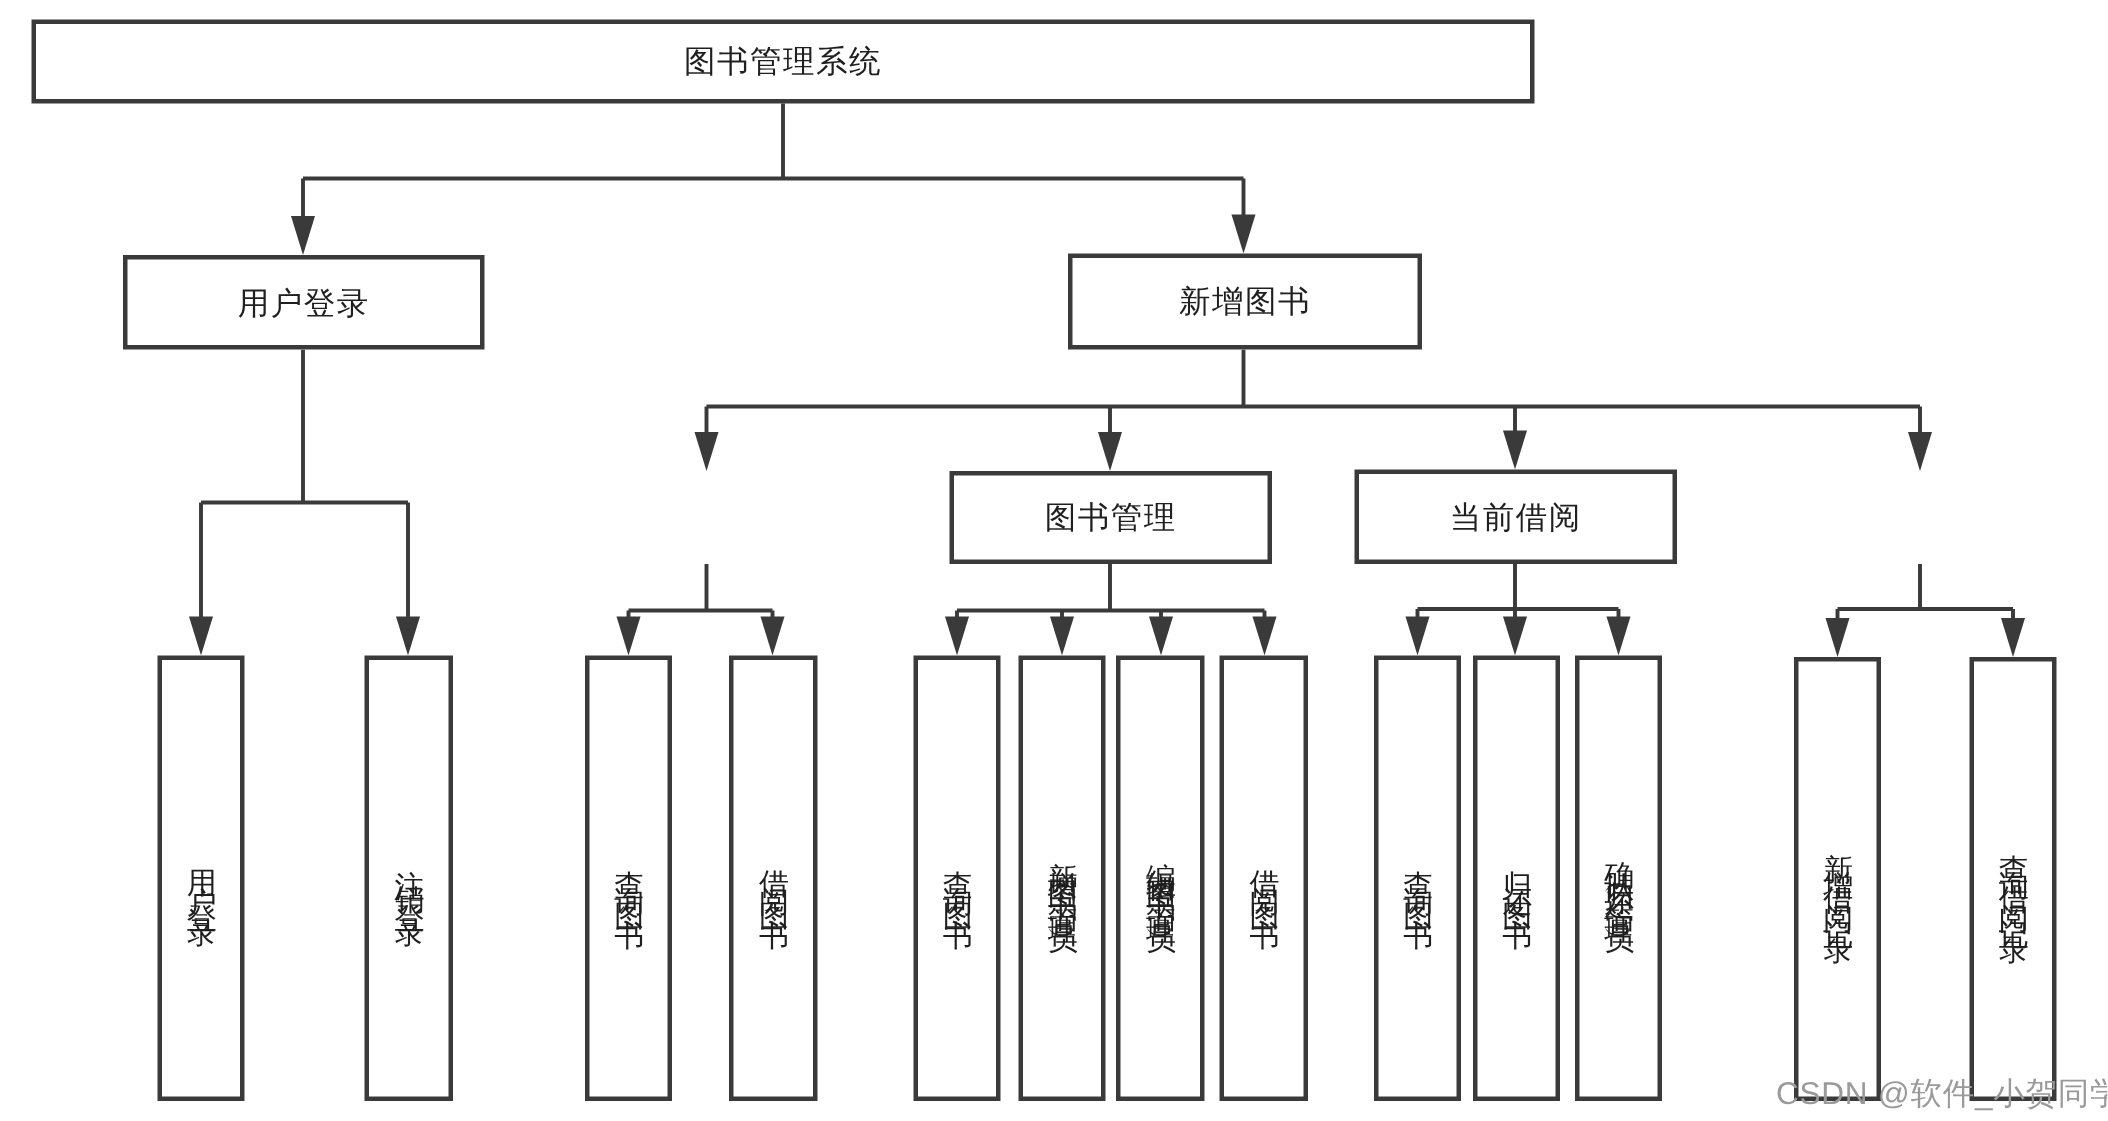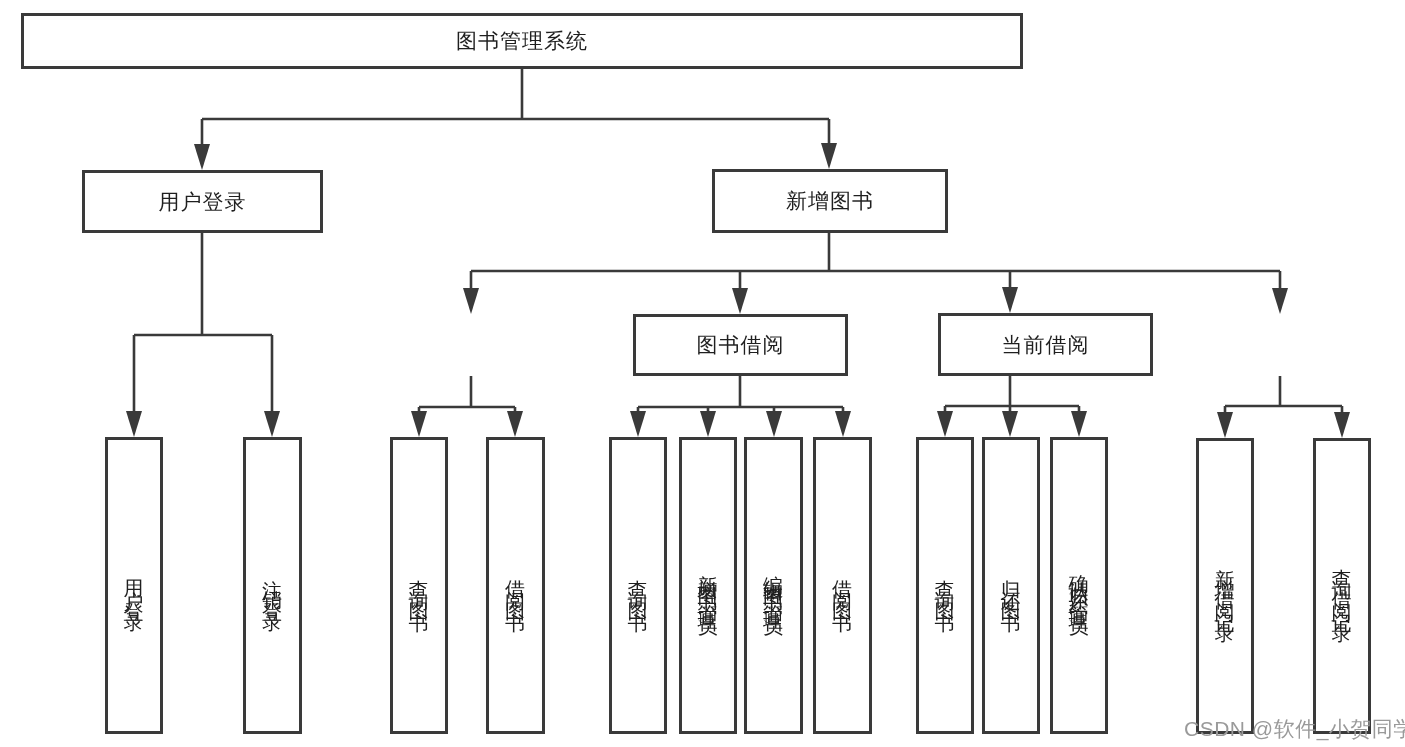--- a/index.html
+++ b/index.html
@@ -81,23 +81,23 @@
   </div>
 
   <div class="node h" style="left:82px;top:170px;width:241px;height:63px;">
     <span class="lbl">用户登录</span>
   </div>
   <div class="node h" style="left:712px;top:169px;width:236px;height:64px;">
     <span class="lbl">新增图书</span>
   </div>
 
   <div class="node h" style="left:633px;top:314px;width:215px;height:62px;">
-    <span class="lbl">图书借阅</span>
+    <span class="lbl">图书管理</span>
   </div>
-  <div class="node h" style="left:903px;top:313px;width:215px;height:63px;margin-left:35px;">
+  <div class="node h" style="left:903px;top:313px;width:215px;height:63px;">
     <span class="lbl">当前借阅</span>
   </div>
 
   <div class="node v" style="left:105px;top:437px;width:58px;height:297px;">
     <span class="lbl">用户登录</span>
   </div>
   <div class="node v" style="left:243px;top:437px;width:59px;height:297px;">
     <span class="lbl">注销登录</span>
   </div>
 

